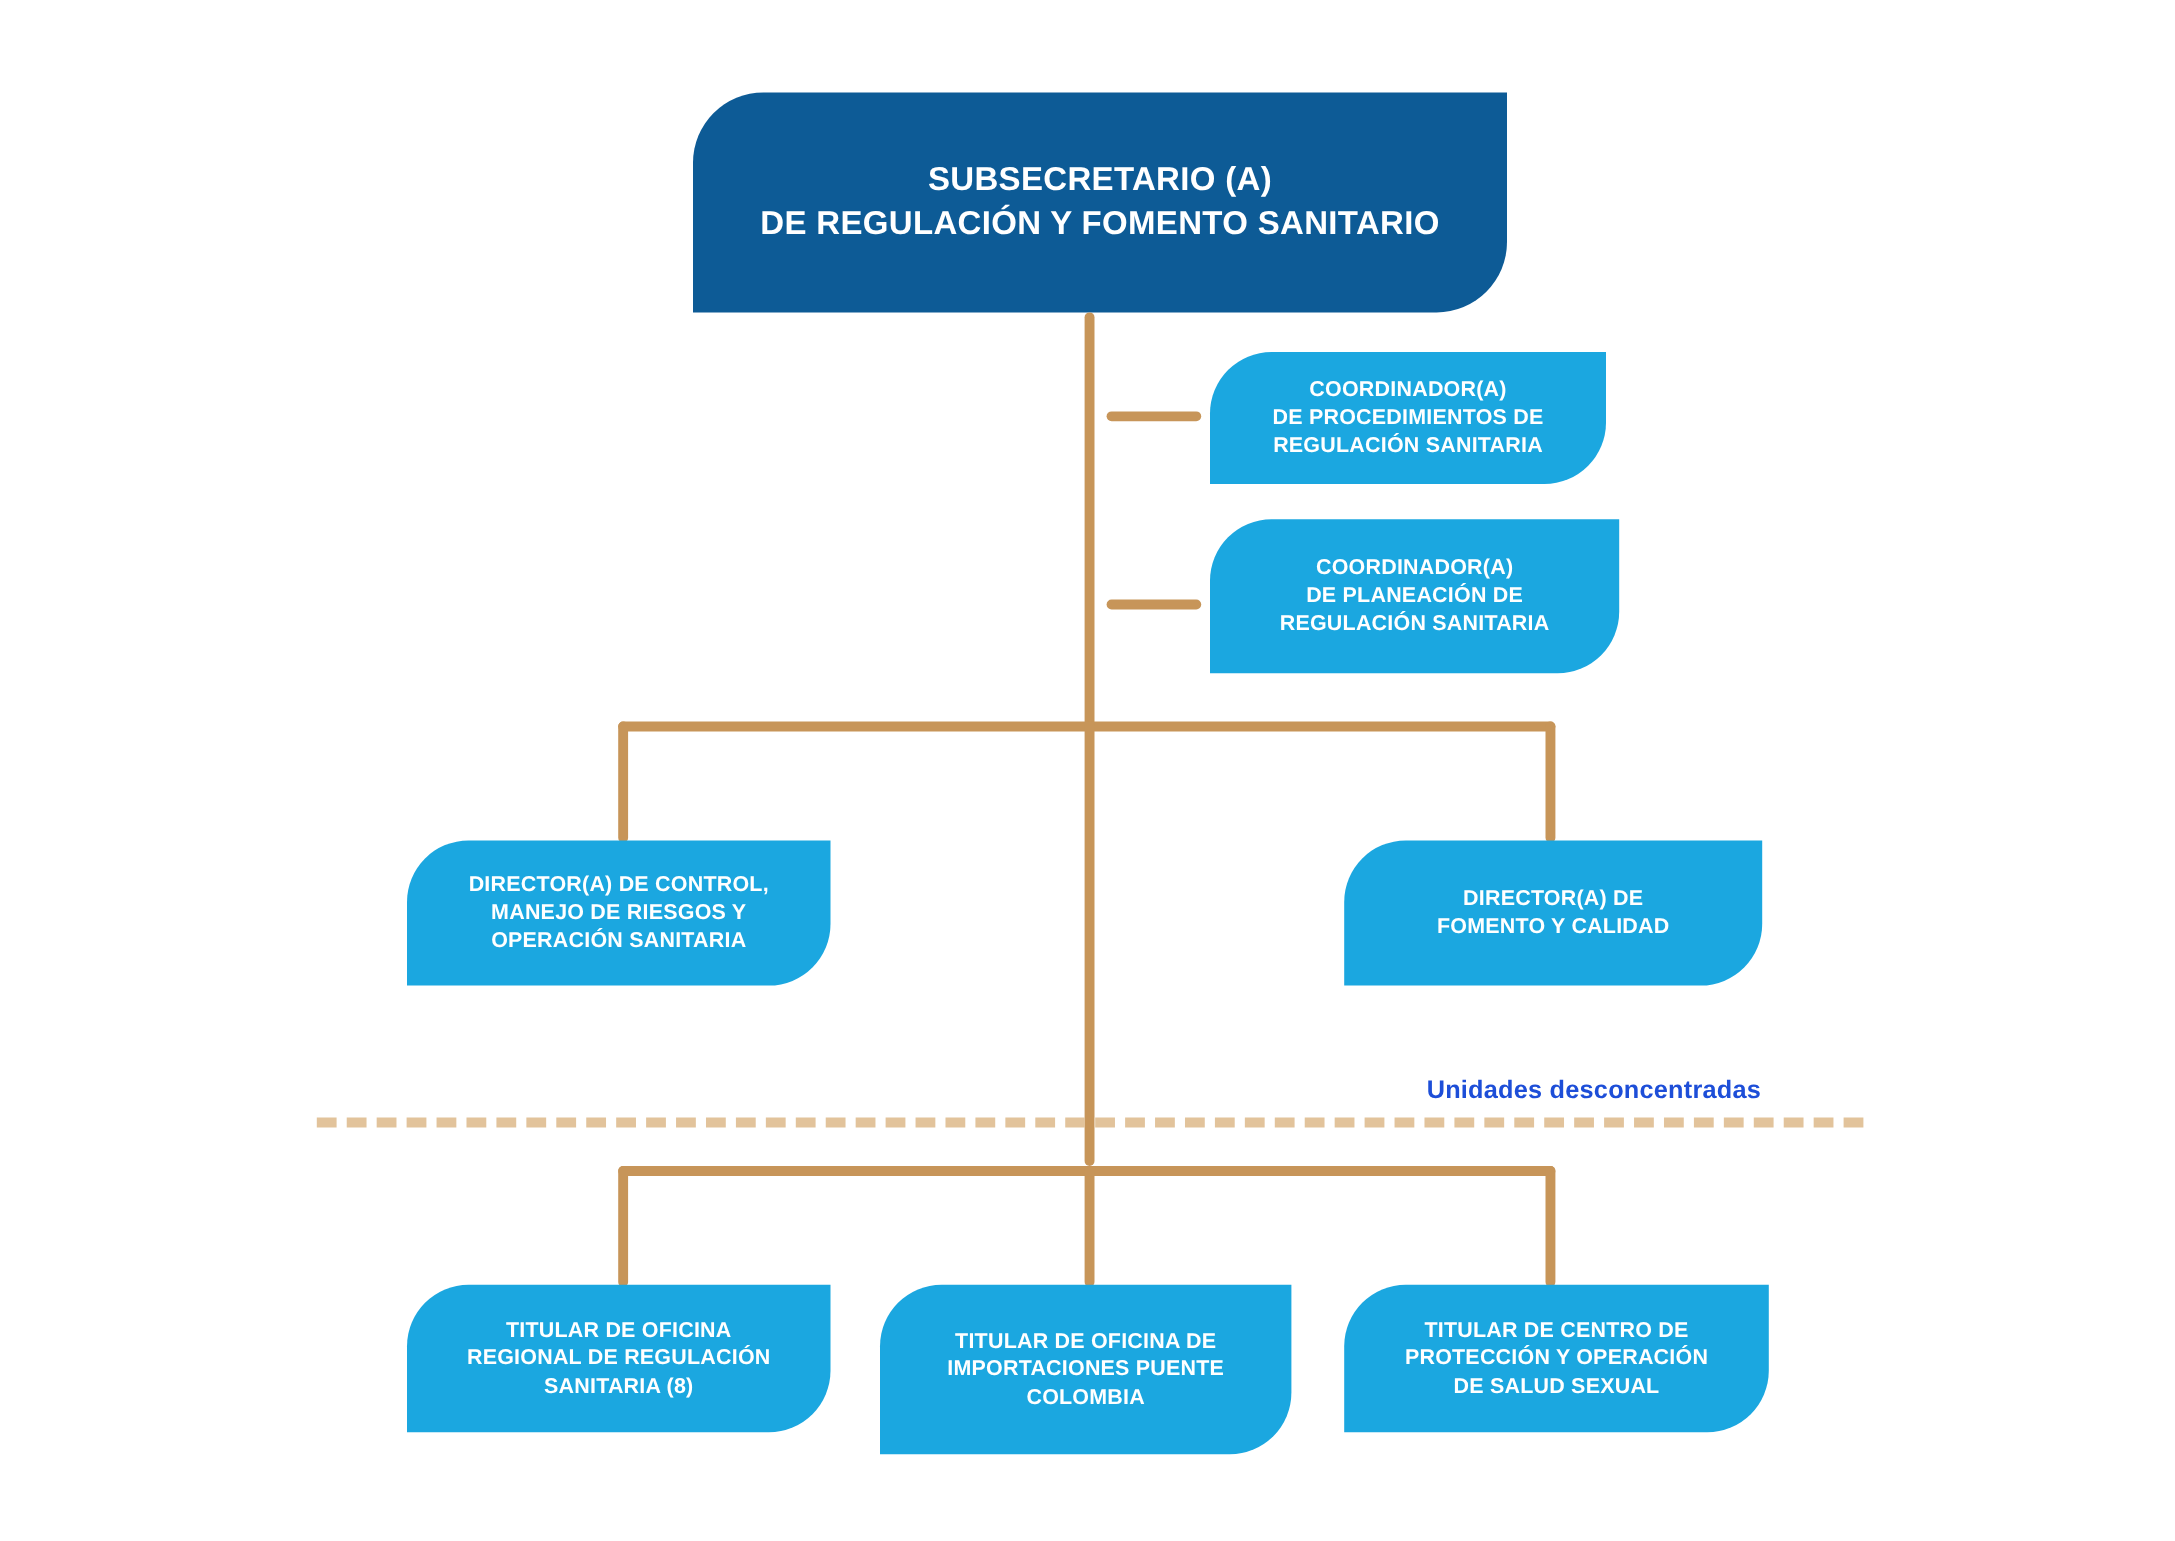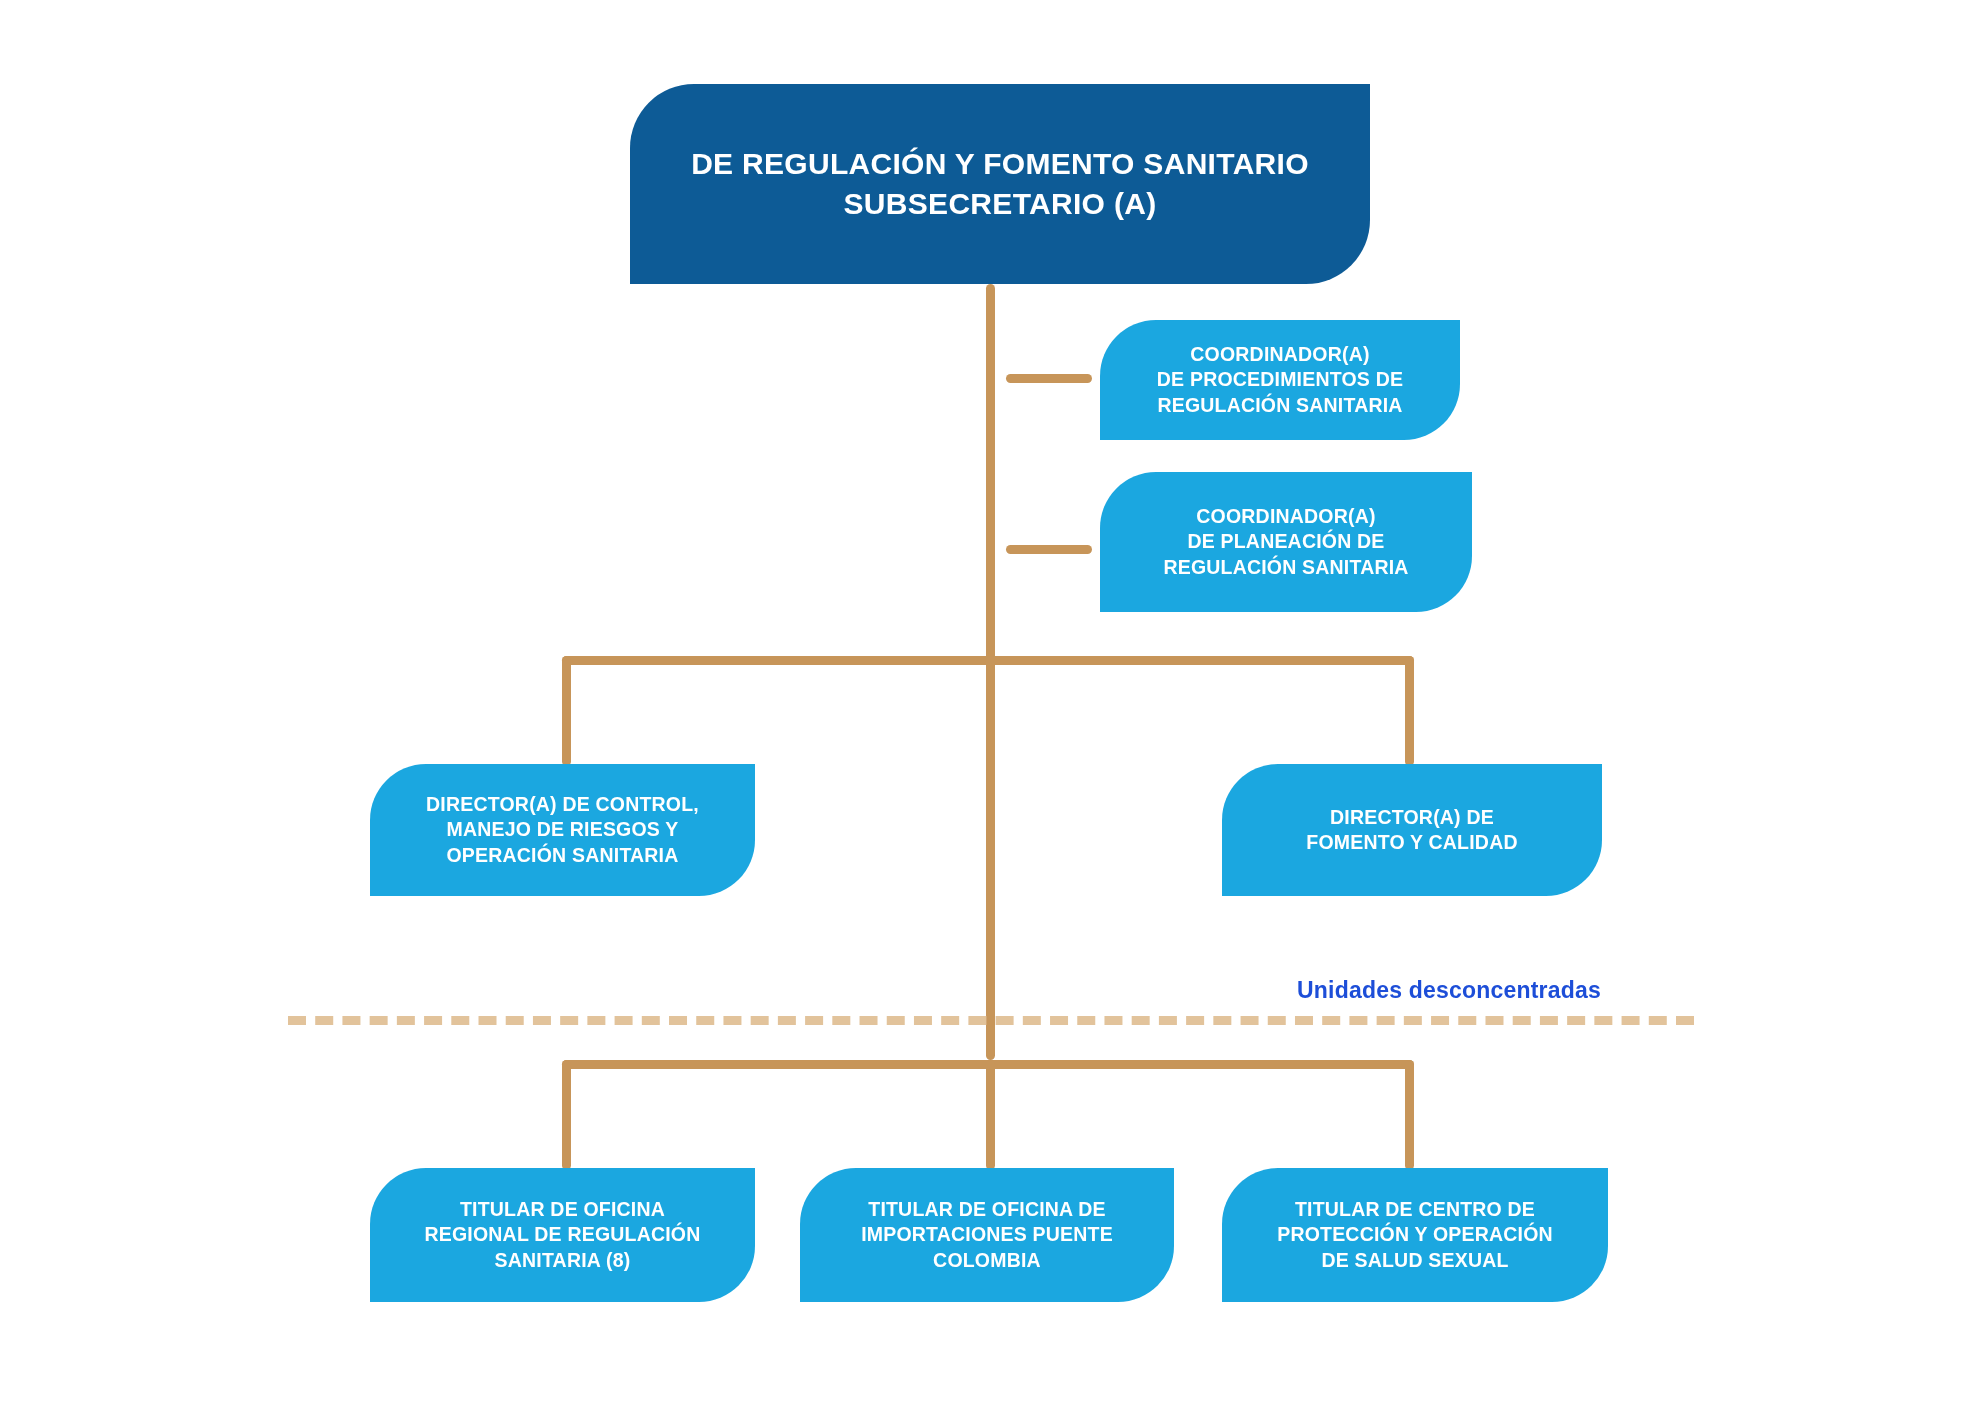--- a/index.html
+++ b/index.html
@@ -67,22 +67,22 @@
     white-space: nowrap;
   }
 </style>
 </head>
 <body>
 
 <div id="chart">
 
   <div class="node root" style="left:630px; top:84px; width:740px; height:200px;">
     <div>
+      <span class="line">SUBSECRETARIO (A)</span>
       <span class="line">DE REGULACIÓN Y FOMENTO SANITARIO</span>
-      <span class="line">SUBSECRETARIO (A)</span>
     </div>
   </div>
 
   <div class="conn v" style="left:986px; top:284px; height:380px;"></div>
 
   <div class="conn h" style="left:1006px; top:374px; width:86px;"></div>
   <div class="node sub" style="left:1100px; top:320px; width:360px; height:120px;">
     <div>
       <span class="line">COORDINADOR(A)</span>
       <span class="line">DE PROCEDIMIENTOS DE</span>
@@ -131,21 +131,21 @@
   <div class="conn v" style="left:1405px; top:1060px; height:110px;"></div>
 
   <div class="node sub" style="left:370px; top:1168px; width:385px; height:134px;">
     <div>
       <span class="line">TITULAR DE OFICINA</span>
       <span class="line">REGIONAL DE REGULACIÓN</span>
       <span class="line">SANITARIA (8)</span>
     </div>
   </div>
 
-  <div class="node sub" style="left:800px; top:1168px; width:374px; height:134px;">
+  <div class="node sub" style="left:800px; top:1168px; width:374px; height:154px;">
     <div>
       <span class="line">TITULAR DE OFICINA DE</span>
       <span class="line">IMPORTACIONES PUENTE</span>
       <span class="line">COLOMBIA</span>
     </div>
   </div>
 
   <div class="node sub" style="left:1222px; top:1168px; width:386px; height:134px;">
     <div>
       <span class="line">TITULAR DE CENTRO DE</span>

